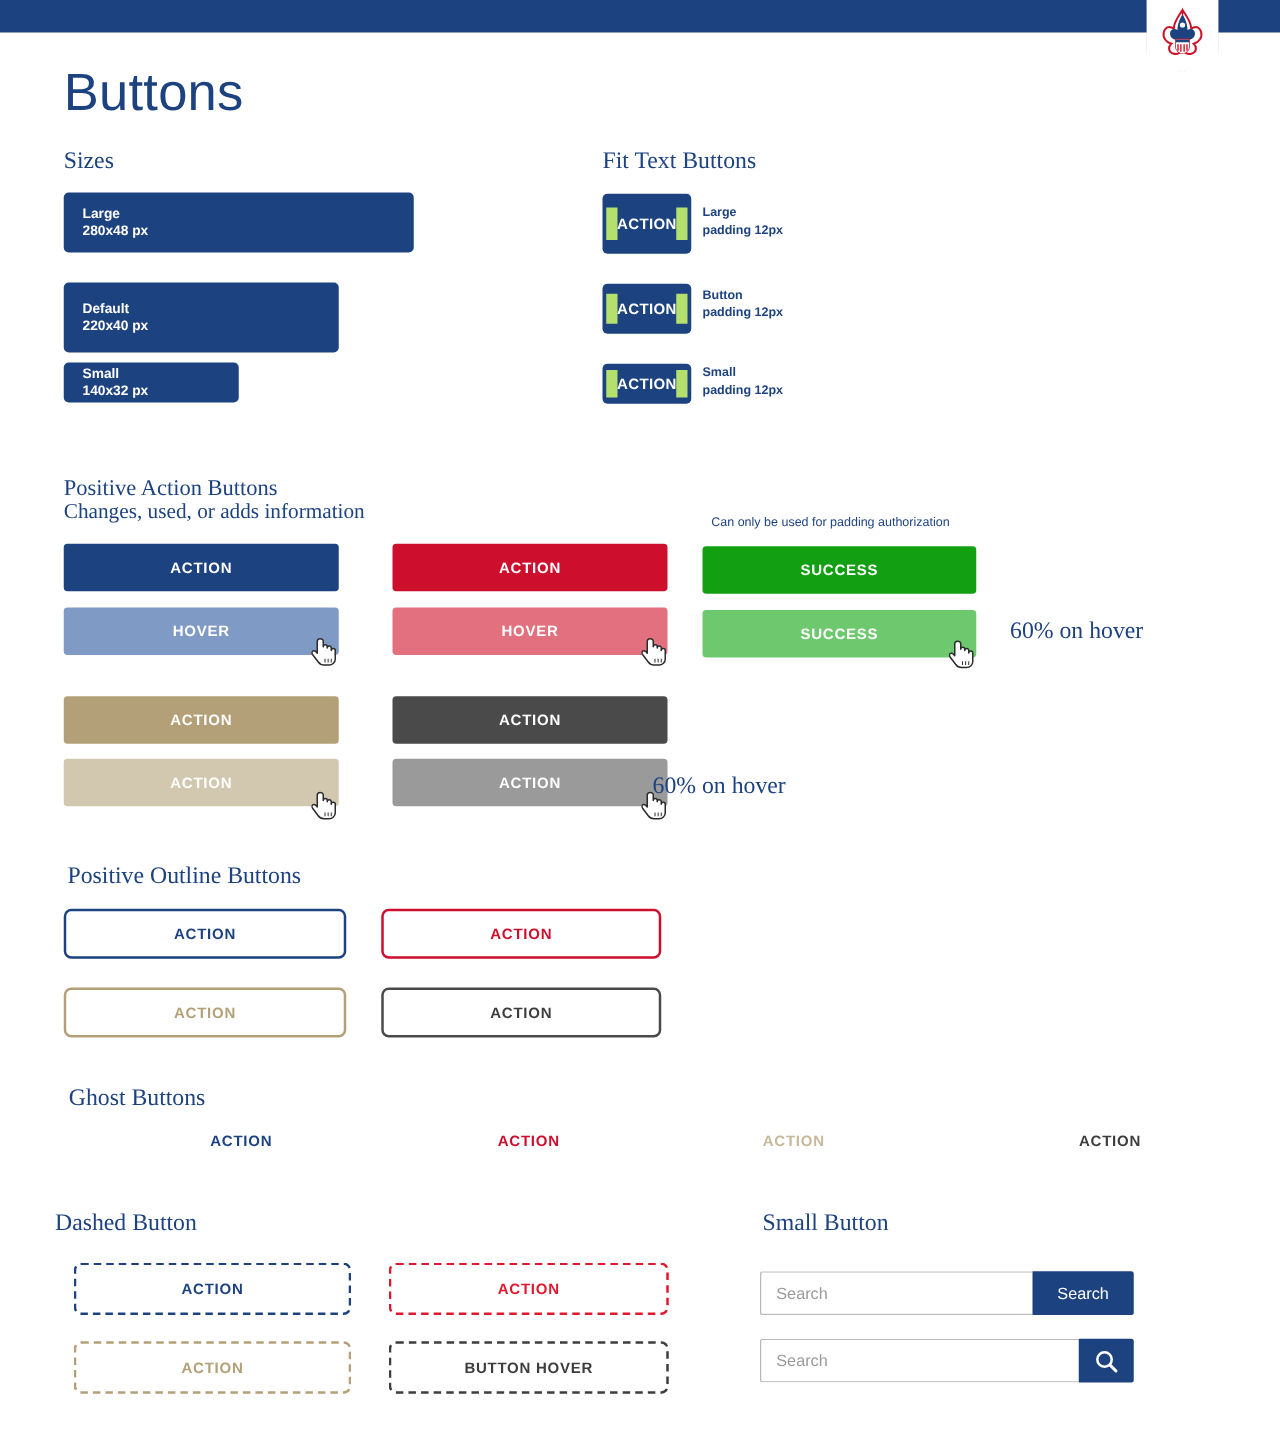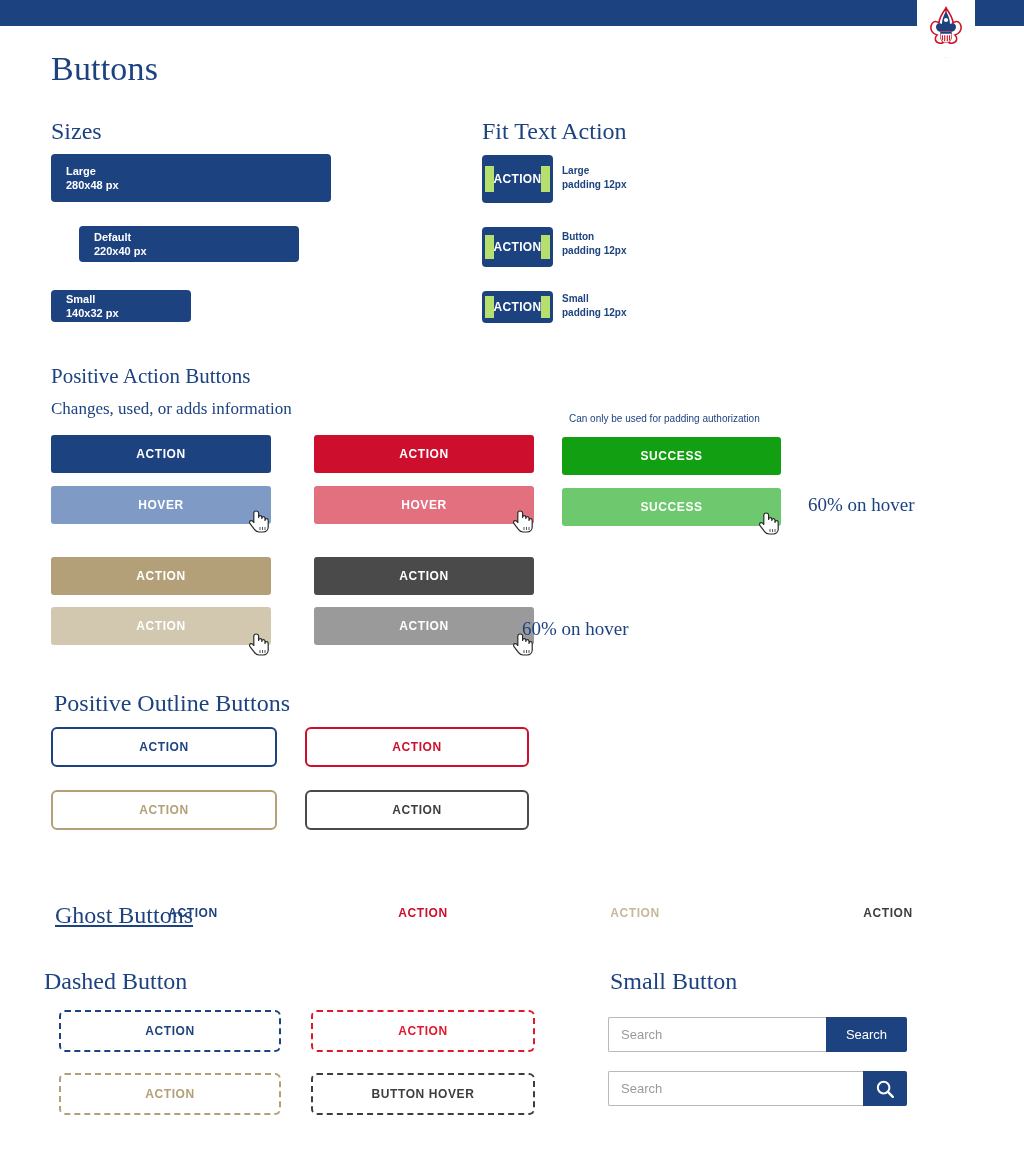--- a/index.html
+++ b/index.html
@@ -19,27 +19,27 @@
     background:#ffffff;
     clip-path: polygon(0 0, 100% 0, 100% 74%, 50% 100%, 0 74%);
     display:flex; align-items:flex-start; justify-content:center;
     box-shadow:0 1px 3px rgba(0,0,0,.25);
   }
   .logo-badge svg{ margin-top:5px; }
 
   
   .page-title{
     position:absolute; left:51px; top:50px;
-    font-family:Liberation Serif, serif;
-    font-size:34px; color:#1d4280; font-weight:400; letter-spacing:.2px;
+    font-family:Liberation Sans, sans-serif;
+    font-size:42px; color:#1d4280; font-weight:400; letter-spacing:.2px;
   }
   .h2{
     position:absolute;
     font-family:"Liberation Serif", serif;
-    font-size:24px; color:#1d4280; font-weight:400;
+    font-size:19px; color:#1d4280; font-weight:400;
   }
   .h3-sub{
     position:absolute;
     font-family:"Liberation Serif", serif;
     font-size:16px; color:#1d4280; font-weight:400;
   }
   .note-small{
     position:absolute;
     font-family:"Liberation Sans", sans-serif;
     font-size:10px; color:#1d4280;
@@ -160,30 +160,30 @@
 </div>
 
 <div class="page-title">Buttons</div>
 
 <div class="h2" style="left:51px; top:118px;">Sizes</div>
 
 <div class="size-btn" style="left:51px; top:154px; width:280px; height:48px;">
   <span>Large</span>
   <span>280x48 px</span>
 </div>
-<div class="size-btn" style="left:51px; top:226px; width:220px; height:36px;margin-left:28px;">
+<div class="size-btn" style="left:51px; top:226px; width:220px; height:56px;">
   <span>Default</span>
   <span>220x40 px</span>
 </div>
 <div class="size-btn" style="left:51px; top:290px; width:140px; height:32px;">
   <span>Small</span>
   <span>140x32 px</span>
 </div>
 
-<div class="h2" style="left:482px; top:118px;">Fit Text Action</div>
+<div class="h2" style="left:482px; top:118px;">Fit Text Buttons</div>
 
 <div class="fit-btn" style="left:482px; top:155px; width:71px; height:48px;">
   <div class="fit-pad"></div>
   <div class="fit-label">ACTION</div>
   <div class="fit-pad"></div>
 </div>
 <div class="fit-caption" style="left:562px; top:164px;">
   <span>Large</span>
   <span>padding 12px</span>
 </div>
@@ -201,21 +201,21 @@
 <div class="fit-btn" style="left:482px; top:291px; width:71px; height:32px;">
   <div class="fit-pad" style="margin:5px 0;"></div>
   <div class="fit-label">ACTION</div>
   <div class="fit-pad" style="margin:5px 0;"></div>
 </div>
 <div class="fit-caption" style="left:562px; top:292px;">
   <span>Small</span>
   <span>padding 12px</span>
 </div>
 
-<div class="h2" style="left:51px; top:364px; font-size:21px;">Positive Action  Buttons</div>
+<div class="h2" style="left:51px; top:380px; font-size:18px;">Positive Action  Buttons</div>
 <div class="h3-sub" style="left:51px; top:399px; font-size:17px;">Changes, used, or adds information</div>
 <div class="note-small" style="left:569px; top:413px;">Can only be used for padding authorization</div>
 
 <button class="btn" style="left:51px; top:435px; width:220px; height:38px; background:#1d4280;">ACTION</button>
 <button class="btn" style="left:314px; top:435px; width:220px; height:38px; background:#ce0e2d;">ACTION</button>
 <button class="btn" style="left:562px; top:437px; width:219px; height:38px; background:#12a012;">SUCCESS</button>
 
 <button class="btn" style="left:51px; top:486px; width:220px; height:38px; background:#7f9ac4;">HOVER</button>
 <button class="btn" style="left:314px; top:486px; width:220px; height:38px; background:#e2707f;">HOVER</button>
 <button class="btn" style="left:562px; top:488px; width:219px; height:38px; background:#6ec96e;">SUCCESS</button>
@@ -260,21 +260,21 @@
     </g>
 </svg>
 
 <div class="h2" style="left:54px; top:690px;">Positive Outline Buttons</div>
 
 <button class="btn-outline" style="left:51px; top:727px; width:226px; height:40px; border-color:#1d4280; color:#1d4280;">ACTION</button>
 <button class="btn-outline" style="left:305px; top:727px; width:224px; height:40px; border-color:#ce0e2d; color:#ce0e2d;">ACTION</button>
 <button class="btn-outline" style="left:51px; top:790px; width:226px; height:40px; border-color:#b4a078; color:#b4a078;">ACTION</button>
 <button class="btn-outline" style="left:305px; top:790px; width:224px; height:40px; border-color:#4a4a4a; color:#3d3d3d;">ACTION</button>
 
-<div class="h2" style="left:55px; top:902px;text-decoration:underline;">Ghost Buttons</div>
+<div class="h2" style="left:55px; top:868px;">Ghost Buttons</div>
 
 <button class="btn-ghost" style="left:148px; top:903px; width:90px; height:20px; color:#1d4280;">ACTION</button>
 <button class="btn-ghost" style="left:378px; top:903px; width:90px; height:20px; color:#ce0e2d;">ACTION</button>
 <button class="btn-ghost" style="left:590px; top:903px; width:90px; height:20px; color:#c7b899;">ACTION</button>
 <button class="btn-ghost" style="left:843px; top:903px; width:90px; height:20px; color:#3d3d3d;">ACTION</button>
 
 <div class="h2" style="left:44px; top:968px;">Dashed Button</div>
 
 <button class="btn-dashed" style="left:59px; top:1010px; width:222px; height:42px; border-color:#1d4280; color:#1d4280;">ACTION</button>
 <button class="btn-dashed" style="left:311px; top:1010px; width:224px; height:42px; border-color:#e0182d; color:#e0182d;">ACTION</button>

